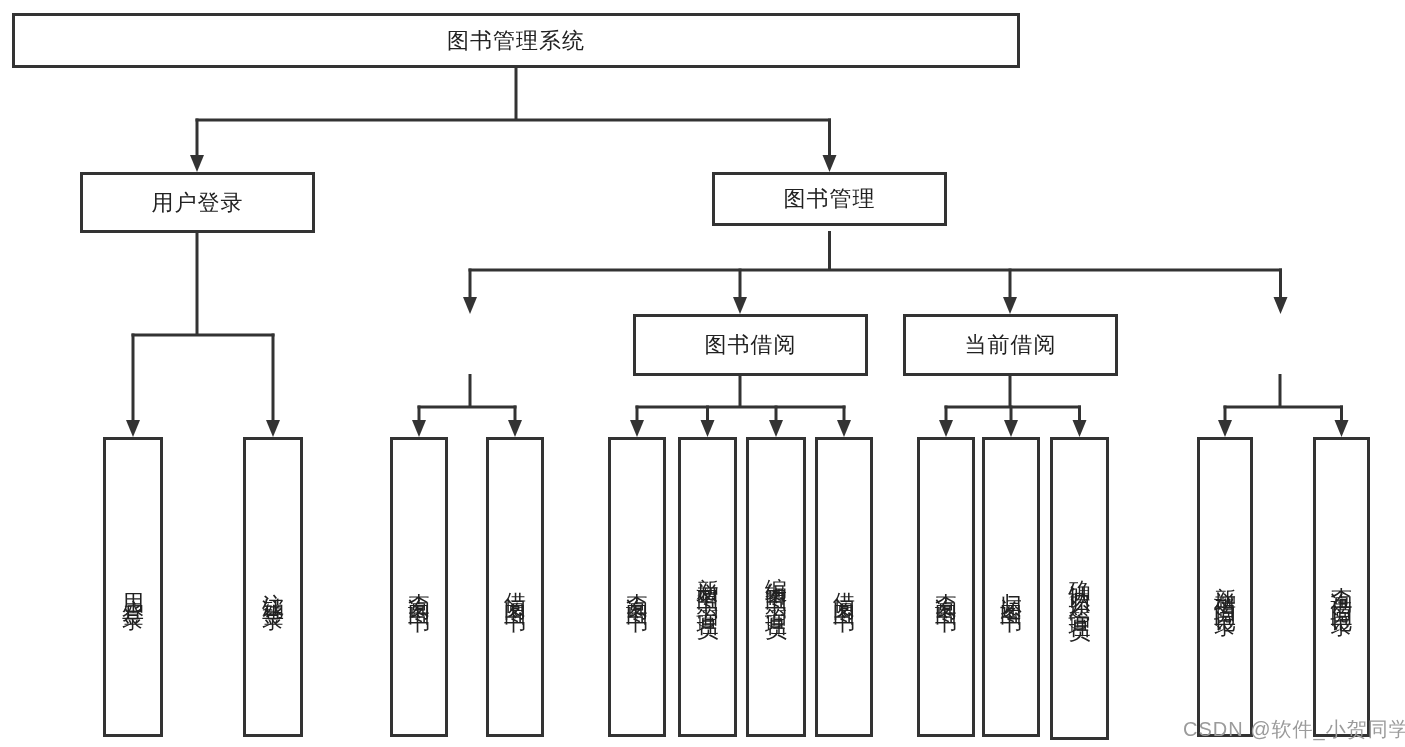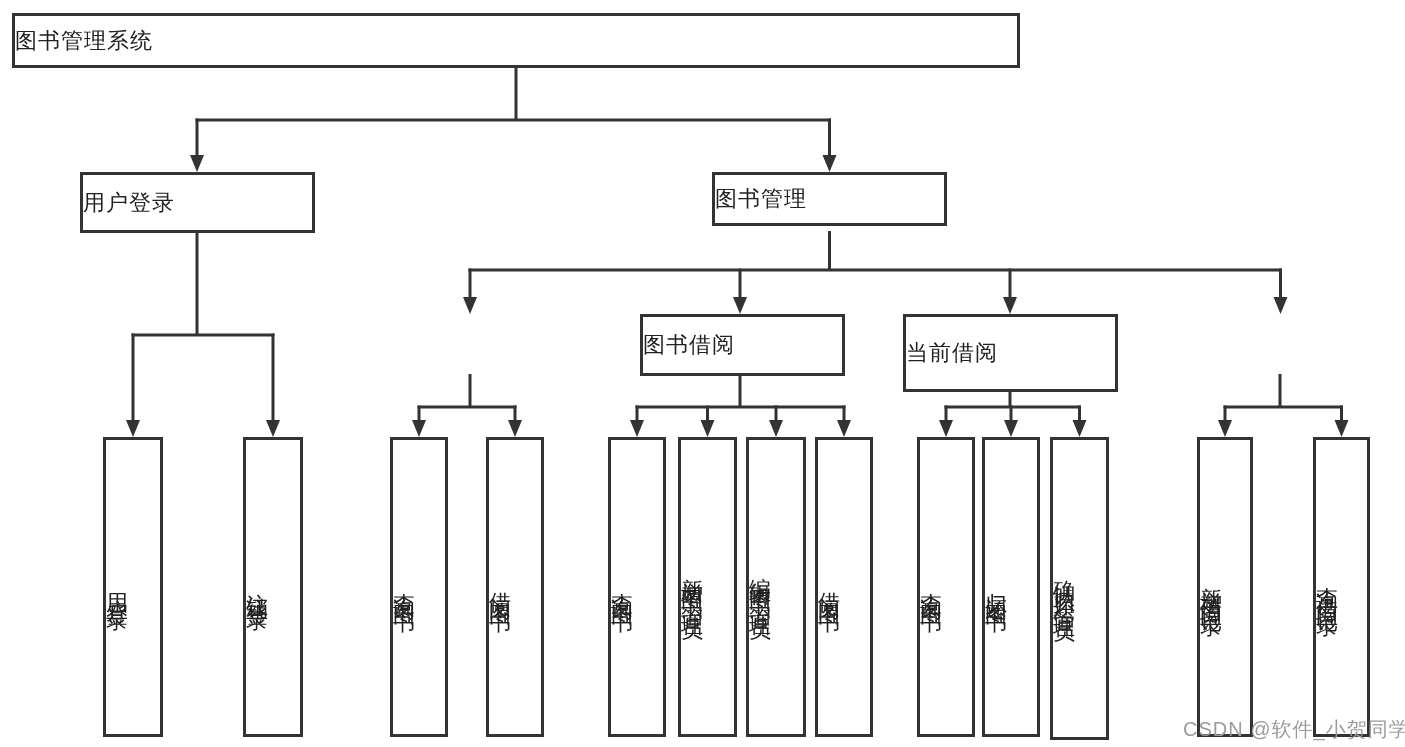--- a/index.html
+++ b/index.html
@@ -23,20 +23,21 @@
     height: 747px;
     z-index: 1;
   }
   .node {
     position: absolute;
     box-sizing: border-box;
     border: 3px solid #333333;
     background: #ffffff;
     display: flex;
     align-items: center;
+    justify-content: center;
     color: #212121;
     z-index: 2;
   }
   .hbox {
     font-size: 22px;
     letter-spacing: 1px;
   }
   .vbox {
     font-size: 22px;
   }
@@ -132,24 +133,24 @@
     <span>图书管理系统</span>
   </div>
 
   <div class="node hbox" style="left:80px; top:172px; width:235px; height:61px;">
     <span>用户登录</span>
   </div>
   <div class="node hbox" style="left:712px; top:172px; width:235px; height:54px;">
     <span>图书管理</span>
   </div>
 
-  <div class="node hbox" style="left:633px; top:314px; width:205px; height:62px;margin-left:7px;">
+  <div class="node hbox" style="left:633px; top:314px; width:235px; height:62px;">
     <span>图书借阅</span>
   </div>
-  <div class="node hbox" style="left:903px; top:314px; width:215px; height:78px;">
+  <div class="node hbox" style="left:903px; top:314px; width:215px; height:62px;">
     <span>当前借阅</span>
   </div>
 
   <div class="node vbox" style="left:103px; top:437px; width:60px; height:300px;">
     <span class="vtext">用户登录</span>
   </div>
   <div class="node vbox" style="left:243px; top:437px; width:60px; height:300px;">
     <span class="vtext">注销登录</span>
   </div>
 

